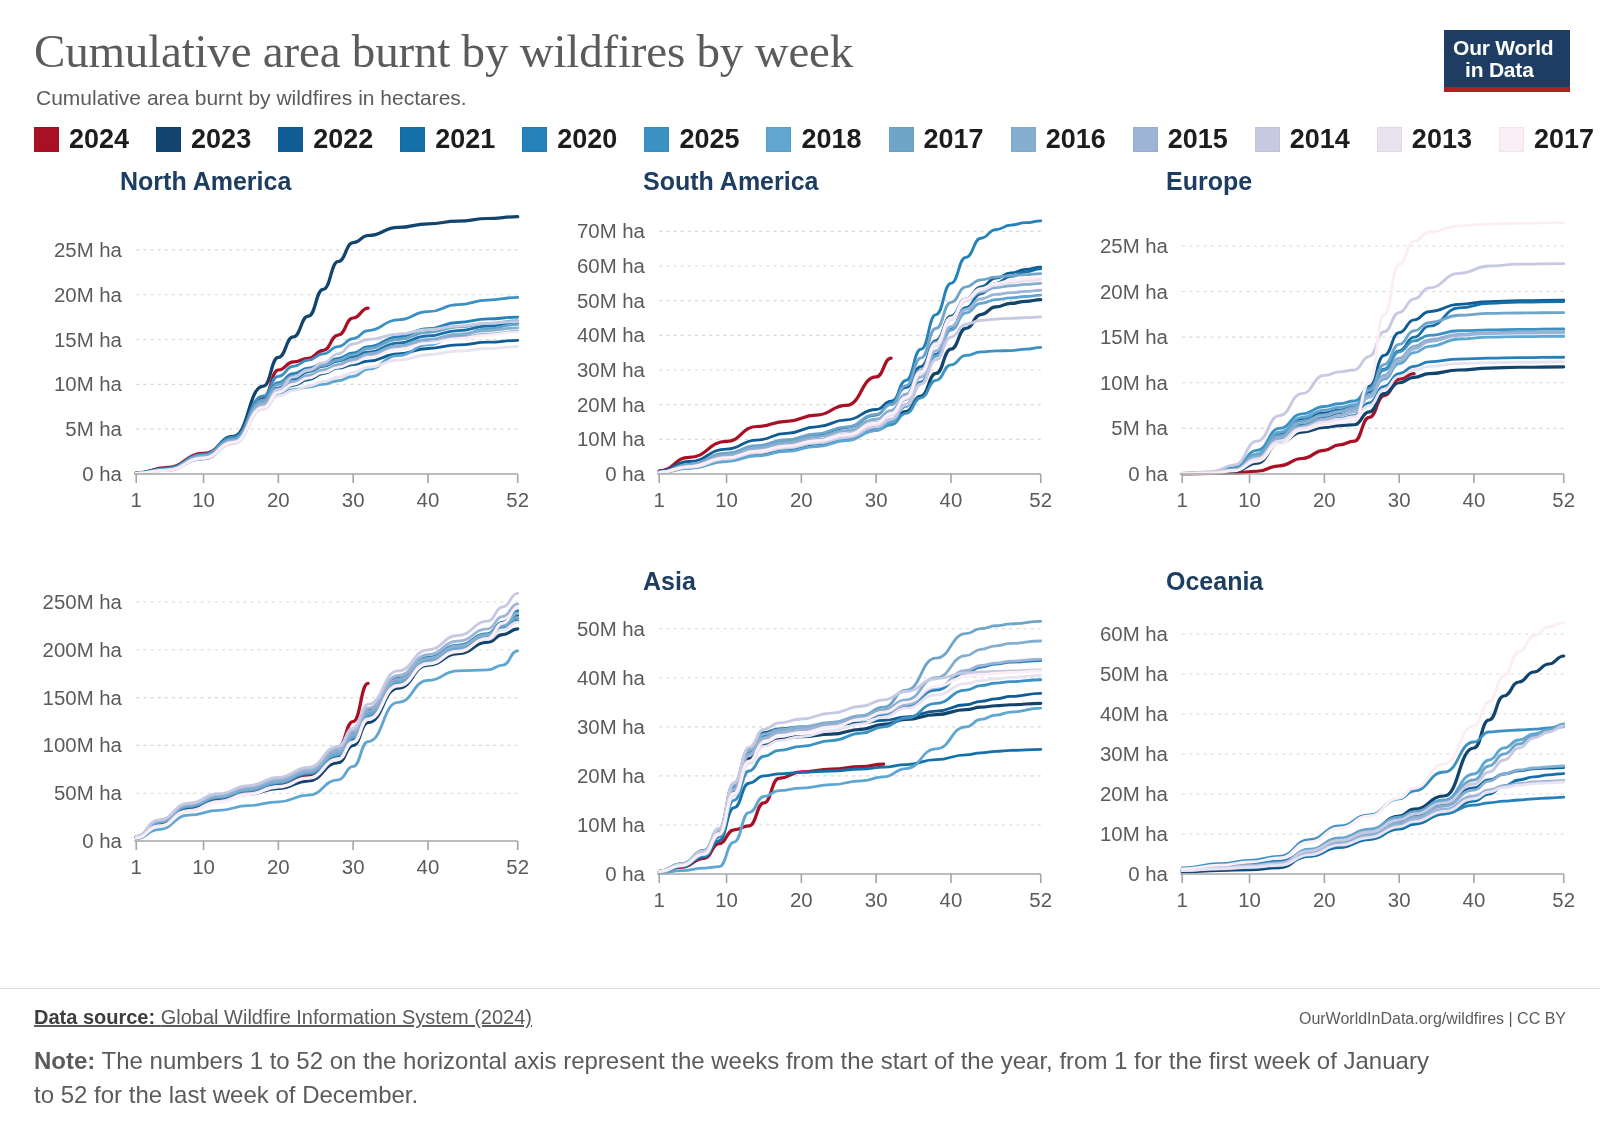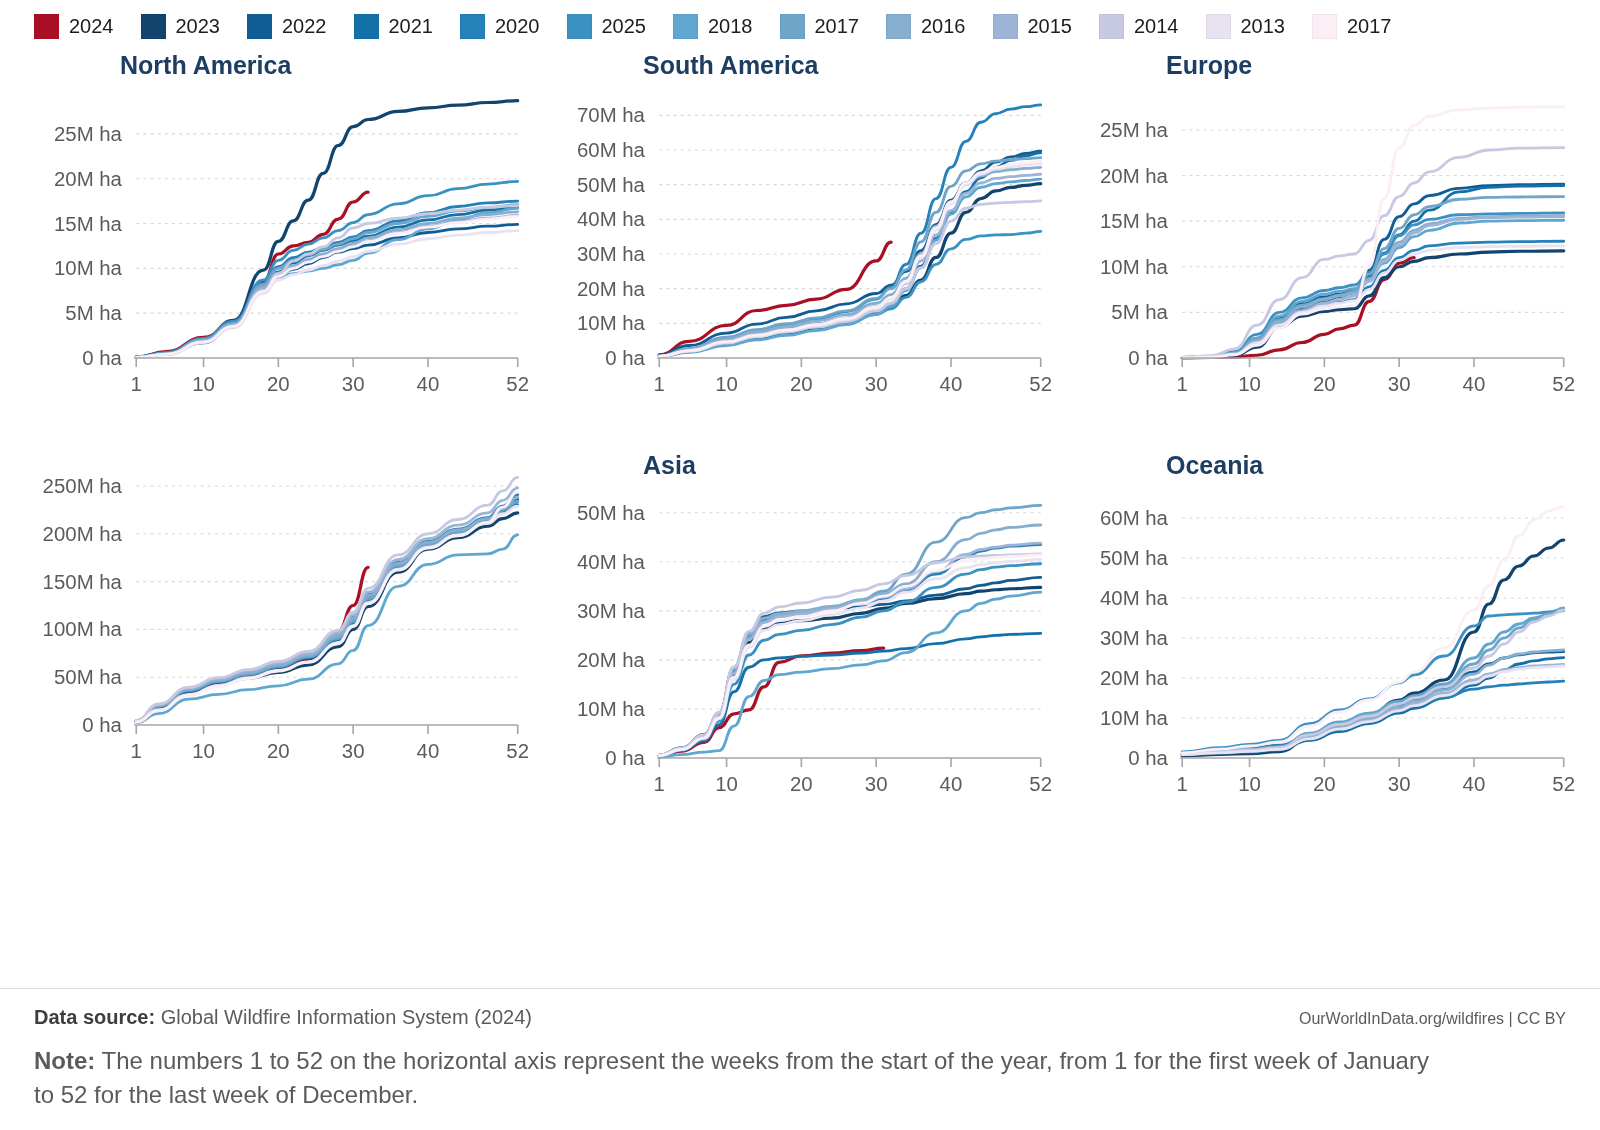--- a/index.html
+++ b/index.html
@@ -54,21 +54,21 @@
     padding: 14px 34px 0 34px;
     flex-wrap: nowrap;
   }
   .legend-item { display: flex; align-items: center; margin-right: 27px; }
   .legend-swatch {
     width: 25px; height: 25px;
     margin-right: 10px;
     flex: 0 0 auto;
     border: 1px solid rgba(0,0,0,0.04);
   }
-  .legend-label { font-size: 20px; color: #1d1d1d; font-weight: 400; }
+  .legend-label { font-size: 27px; color: #1d1d1d; font-weight: 700; }
 
   
   .panels {
     display: grid;
     grid-template-columns: repeat(3, 1fr);
     grid-template-rows: repeat(2, 387px);
     padding: 12px 22px 0 22px;
     column-gap: 6px;
     row-gap: 0px;
     gap: 13px;
@@ -92,30 +92,38 @@
 
   
   .footer {
     position: absolute;
     left: 0; right: 0; bottom: 18px;
     padding: 0 34px;
     border-top: 1px solid #dcdcdc;
     padding-top: 14px;
   }
   .footer-row1 { display: flex; justify-content: space-between; align-items: baseline; }
-  .footer-text { font-size: 20px; color: #5b5b5b; line-height: 1.42; }
+  .footer-text { font-size: 20px; color: #5b5b5b; line-height: 1.42; text-decoration: underline; }
   .footer-text b { color: #3d3d3d; font-weight: bold; }
   .footer-note { font-size: 24px; color: #5b5b5b; line-height: 1.42; margin-top: 12px; max-width: 1420px; }
   .footer-right { font-size: 16px; color: #5b5b5b; white-space: nowrap; }
 </style>
 </head>
 <body>
 
 <div class="page">
 
+  <div class="header">
+    <h1 class="title">Cumulative area burnt by wildfires by week</h1>
+    <div class="subtitle">Cumulative area burnt by wildfires in hectares.</div>
+    <div class="owid-logo">
+      <div class="l1">Our World</div>
+      <div class="l2">in Data</div>
+    </div>
+  </div>
 
   <div class="legend" id="legend">
       <div class="legend-item">
         <span class="legend-swatch" style="background: rgb(169, 16, 37);"></span>
         <span class="legend-label">2024</span>
       </div>
       <div class="legend-item">
         <span class="legend-swatch" style="background: rgb(18, 68, 109);"></span>
         <span class="legend-label">2023</span>
       </div>

